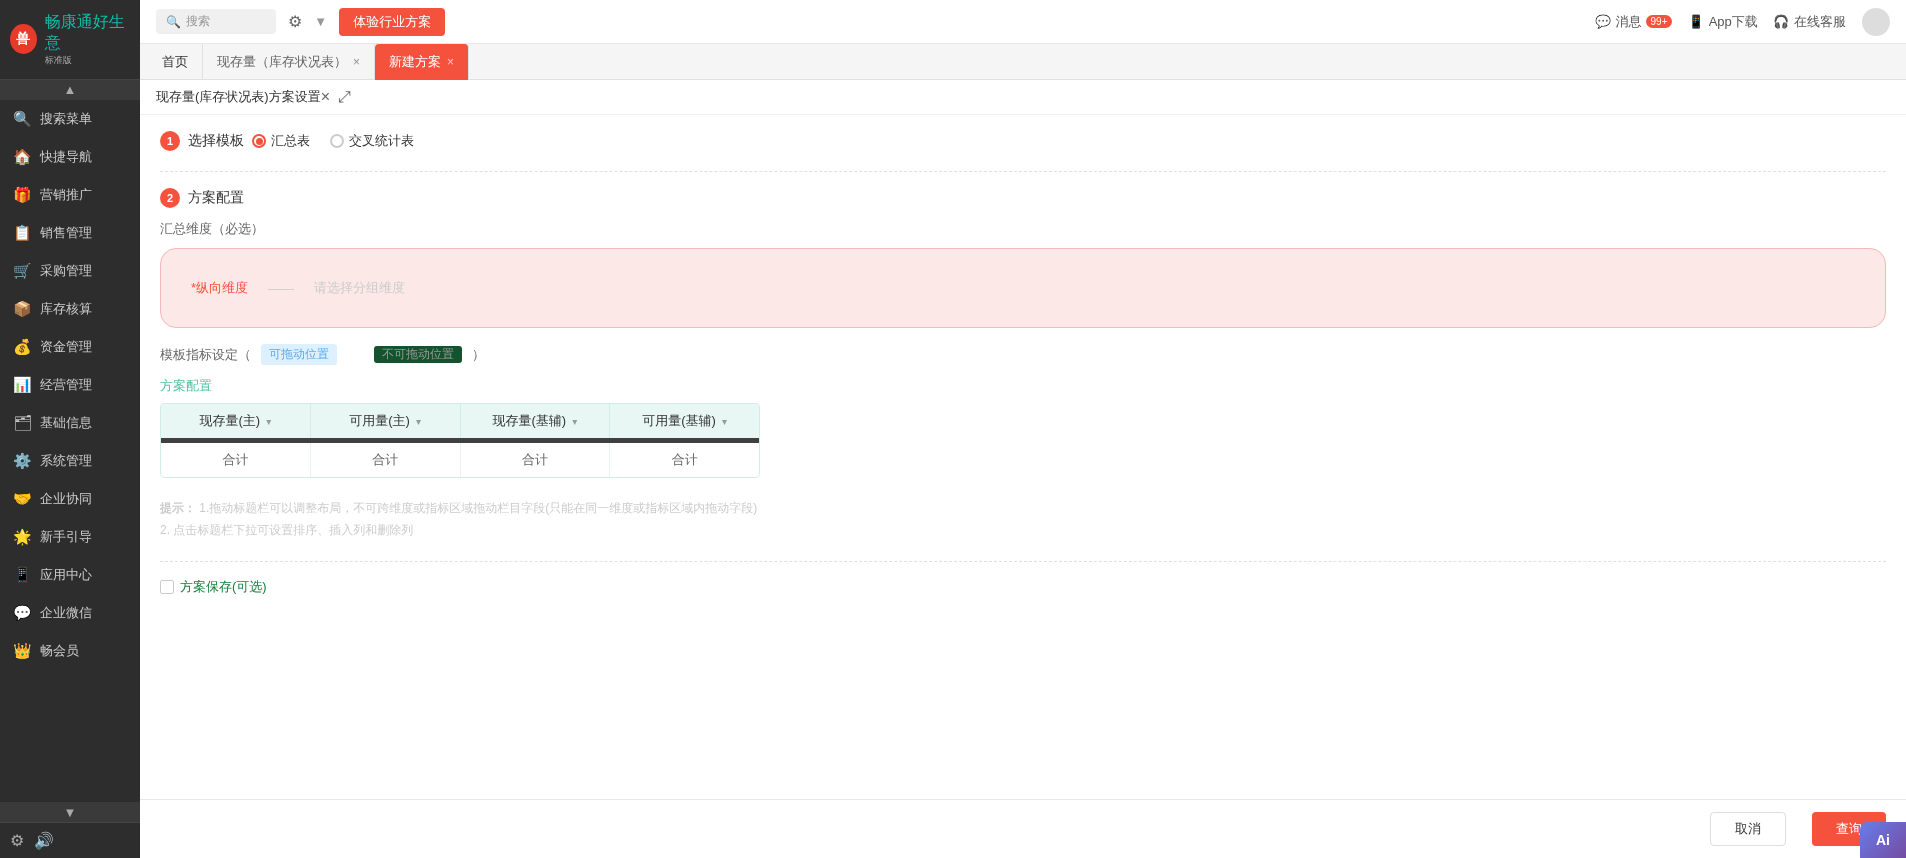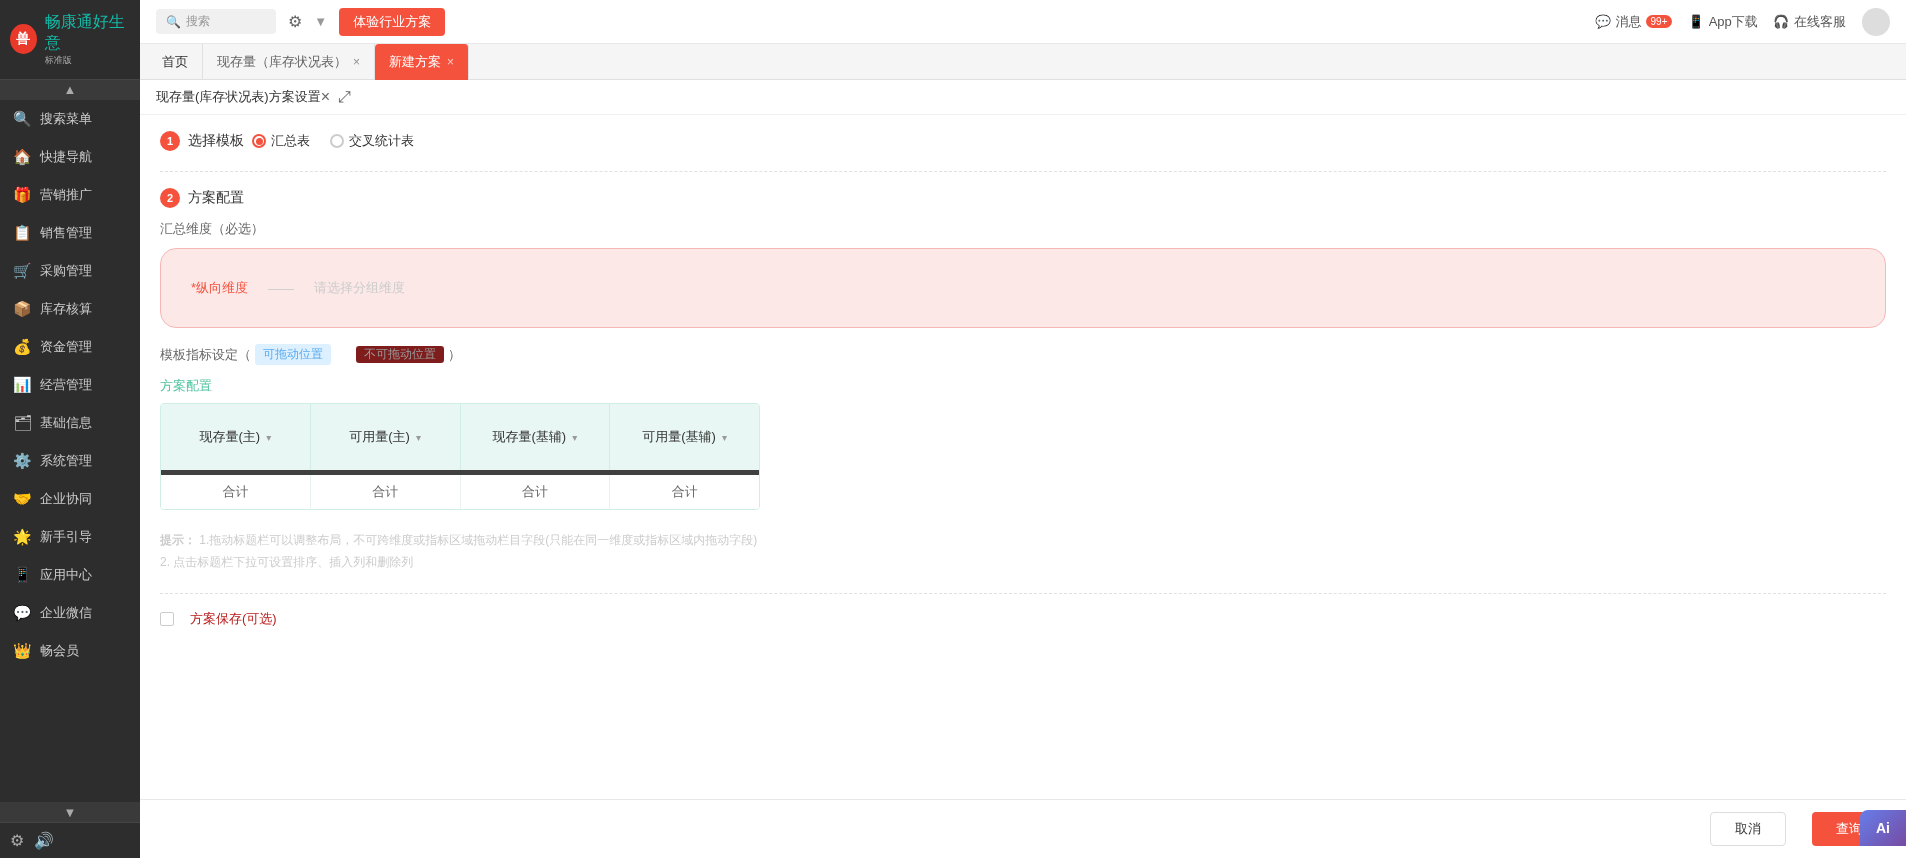--- a/index.html
+++ b/index.html
@@ -230,30 +230,30 @@
       display: flex;
       align-items: center;
     }
     .dimension-content { display: flex; align-items: center; gap: 20px; color: #e57373; font-size: 13px; }
     .dimension-required { color: #f5523e; }
     .dimension-dash { color: #ccc; }
     .dimension-placeholder { color: #ccc; }
 
     
     .indicator-settings { margin-bottom: 12px; }
-    .indicator-label { font-size: 13px; color: #666; margin-bottom: 8px; display: flex; align-items: center; gap: 4px; }
+    .indicator-label { font-size: 13px; color: #666; margin-bottom: 8px; display: flex; align-items: center; gap: 10px; }
     .draggable-badge {
       background: #ddf0ff;
       border-radius: 3px;
       padding: 2px 8px;
       font-size: 12px;
       color: #5aabee;
     }
     .non-draggable-badge {
-      background: #7f1d1d;
+      background: #14532d;
       border-radius: 3px;
       padding: 0 8px;
       font-size: 12px;
       color: #999;
       margin-left: 4px;
     }
 
     
     .stats-section-label { color: #52c4a0; font-size: 13px; margin-bottom: 8px; font-weight: 500; }
     .stats-table {
@@ -261,21 +261,21 @@
       border-radius: 4px;
       overflow: hidden;
       width: 600px;
     }
     .stats-table-header {
       display: flex;
       background: #e8f7f3;
     }
     .stats-table-header-cell {
       flex: 1;
-      padding: 24px 12px;
+      padding: 8px 12px;
       display: flex;
       align-items: center;
       justify-content: center;
       gap: 6px;
       font-size: 13px;
       color: #333;
       border-right: 1px solid #d0ede6;
     }
     .stats-table-header-cell:last-child { border-right: none; }
     .stats-table-body { background: #fff; }
@@ -291,21 +291,21 @@
     .stats-table-cell:last-child { border-right: none; }
 
     .dropdown-arrow { color: #999; font-size: 10px; }
 
     
     .tips-section { margin-top: 20px; color: #ccc; font-size: 12px; line-height: 1.8; }
     .tips-title { font-weight: bold; color: #ccc; }
     .tips-text { color: #ccc; }
 
     
-    .save-option { display: flex; align-items: center; gap: 16px; margin-top: 16px; font-size: 13px; color: #b91c1c; }
+    .save-option { display: flex; align-items: center; gap: 6px; margin-top: 16px; font-size: 13px; color: #15803d; }
     .checkbox-square { width: 14px; height: 14px; border: 1px solid #ccc; border-radius: 2px; }
 
     
     .footer-bar {
       display: flex;
       justify-content: flex-end;
       gap: 26px;
       padding: 12px 20px;
       border-top: 1px solid #e8e8e8;
       background: #fff;
@@ -327,21 +327,21 @@
       border-radius: 4px;
       padding: 7px 24px;
       cursor: pointer;
       font-size: 13px;
     }
 
     
     .ai-float-btn {
       position: fixed;
       right: 0;
-      bottom: 12px;
+      bottom: 0;
       background: linear-gradient(135deg, #667eea, #764ba2);
       color: #fff;
       padding: 10px 16px;
       border-radius: 8px 0 0 0;
       font-size: 14px;
       font-weight: bold;
       cursor: pointer;
       z-index: 100;
     }
   </style>

